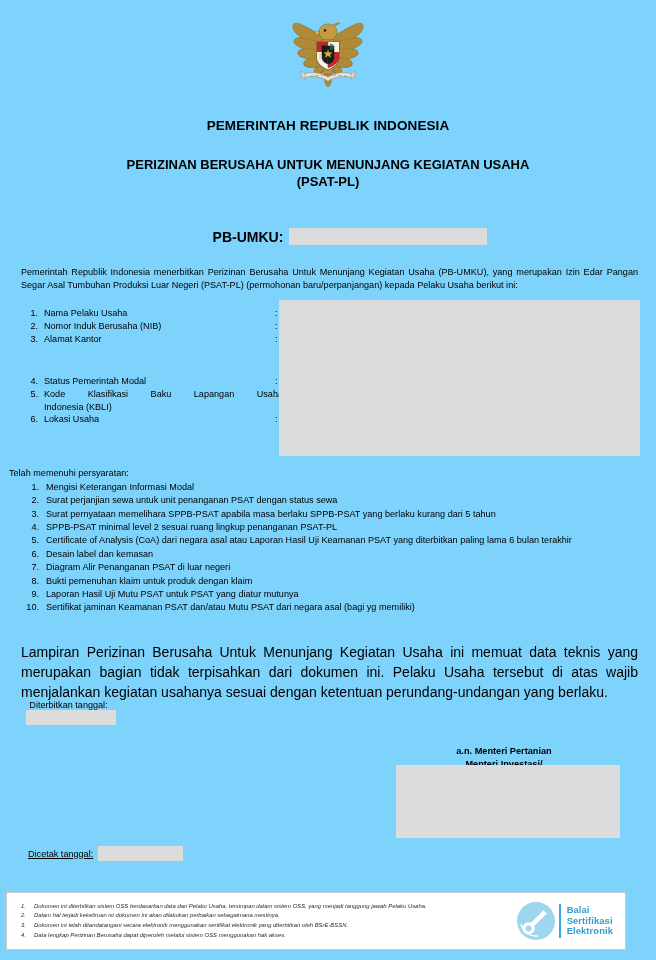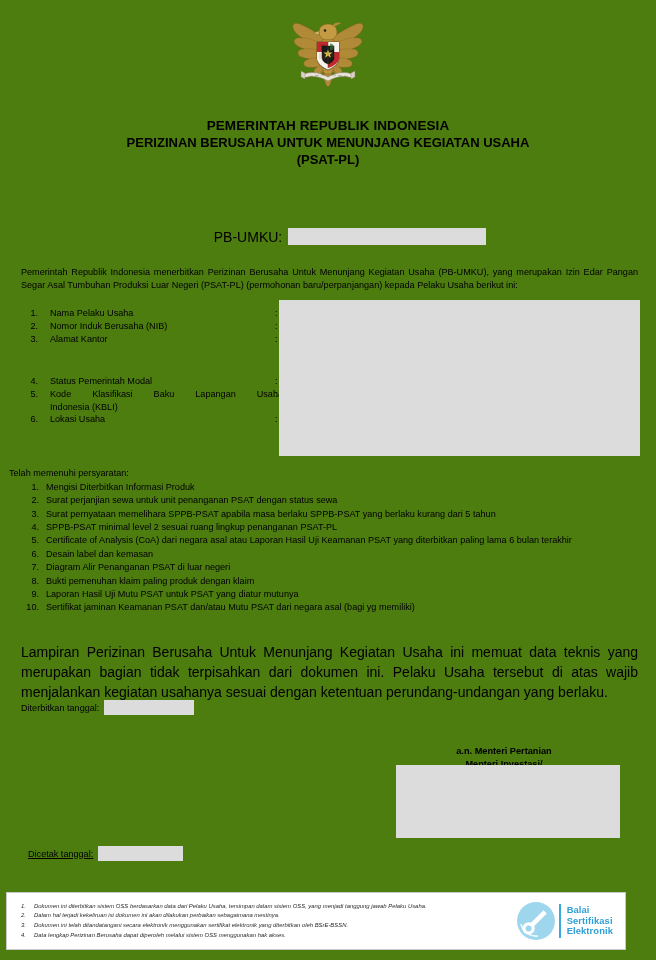--- a/index.html
+++ b/index.html
@@ -14,21 +14,21 @@
     font-family: "Liberation Sans", sans-serif;
     color: #000000;
     position: relative;
     overflow: hidden;
   }
 
   .page {
     position: relative;
     width: 656px;
     height: 960px;
-    background: #4d7c0f;
+    background: #7dd3fc;
   }
 
   
   .emblem-wrap {
     position: absolute;
     left: 0; right: 0;
     top: 10px;
     display: flex;
     justify-content: center;
   }
@@ -41,38 +41,39 @@
     top: 118px;
     text-align: center;
   }
   .gov-line {
     font-size: 13.5px;
     font-weight: bold;
     letter-spacing: .1px;
     line-height: 1.2;
   }
   .doc-title {
+    margin-top: 22px;
     font-size: 13px;
     font-weight: bold;
     line-height: 1.32;
   }
   .doc-title .l3 { display: block; }
 
   
   .umku-row {
     position: absolute;
     top: 228px;
     left: 0; right: 0;
     display: flex;
     justify-content: center;
     align-items: center;
   }
   .umku-label {
     font-size: 14px;
-    font-weight: normal;
+    font-weight: bold;
     margin-right: 6px;
     padding-left: 44px;
   }
   .redact {
     background: #dcdcdc;
     display: inline-block;
   }
   .umku-box { width: 198px; height: 17px; }
 
   
@@ -100,21 +101,21 @@
     display: flex;
     align-items: flex-start;
     position: relative;
   }
   .data-row .num {
     width: 23px;
     flex: 0 0 23px;
     text-align: right;
     padding-right: 6px;
   }
-  .data-row .lbl { flex: 1 1 auto; margin-left: 6px; }
+  .data-row .lbl { flex: 1 1 auto; }
   .data-row .lbl.justify {
     text-align: justify;
     text-align-last: justify;
   }
   .colon {
     position: absolute;
     left: 254px;
     font-size: 9.1px;
     line-height: 1.42;
   }
@@ -169,20 +170,21 @@
   }
 
   
   .date-issued {
     position: absolute;
     left: 21px;
     top: 700px;
     display: flex;
     align-items: center;
     font-size: 9.1px;
+    flex-direction: column;
   }
   .date-printed {
     position: absolute;
     left: 28px;
     top: 846px;
     display: flex;
     align-items: center;
     font-size: 9.1px;
     text-decoration: underline;
   }
@@ -412,21 +414,21 @@
     </div>
   </div>
 
   <div class="redact data-redact"></div>
 
   <div class="req-head">Telah memenuhi persyaratan:</div>
 
   <div class="req-list">
     <div class="req-item">
       <span class="num">1.</span>
-      <span class="txt">Mengisi Diterbitkan Informasi Produk</span>
+      <span class="txt">Mengisi Keterangan Informasi Modal</span>
     </div>
     <div class="req-item">
       <span class="num">2.</span>
       <span class="txt">Surat perjanjian sewa untuk unit penanganan PSAT dengan status sewa</span>
     </div>
     <div class="req-item">
       <span class="num">3.</span>
       <span class="txt">Surat pernyataan memelihara SPPB-PSAT apabila masa berlaku SPPB-PSAT yang berlaku kurang dari 5 tahun</span>
     </div>
     <div class="req-item">
@@ -440,21 +442,21 @@
     <div class="req-item">
       <span class="num">6.</span>
       <span class="txt">Desain label dan kemasan</span>
     </div>
     <div class="req-item">
       <span class="num">7.</span>
       <span class="txt">Diagram Alir Penanganan PSAT di luar negeri</span>
     </div>
     <div class="req-item">
       <span class="num">8.</span>
-      <span class="txt">Bukti pemenuhan klaim paling produk dengan klaim</span>
+      <span class="txt">Bukti pemenuhan klaim untuk produk dengan klaim</span>
     </div>
     <div class="req-item">
       <span class="num">9.</span>
       <span class="txt">Laporan Hasil Uji Mutu PSAT untuk PSAT yang diatur mutunya</span>
     </div>
     <div class="req-item">
       <span class="num">10.</span>
       <span class="txt">Sertifikat jaminan Keamanan PSAT dan/atau Mutu PSAT dari negara asal (bagi yg memiliki)</span>
     </div>
   </div>

